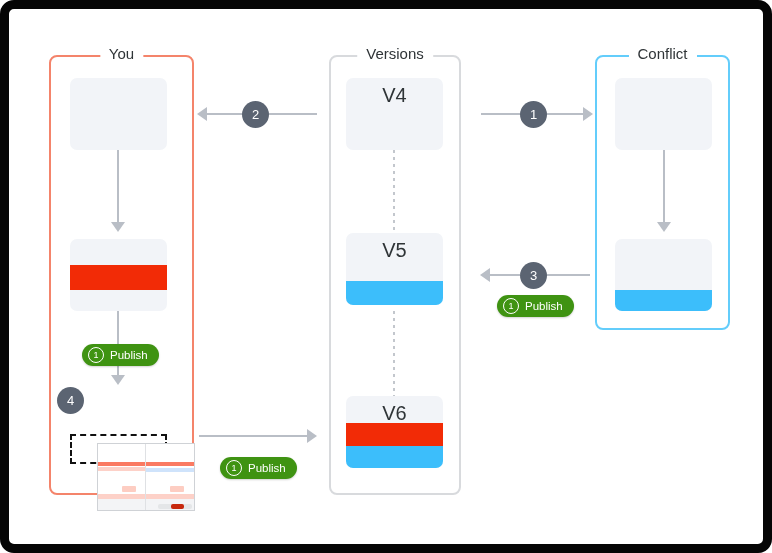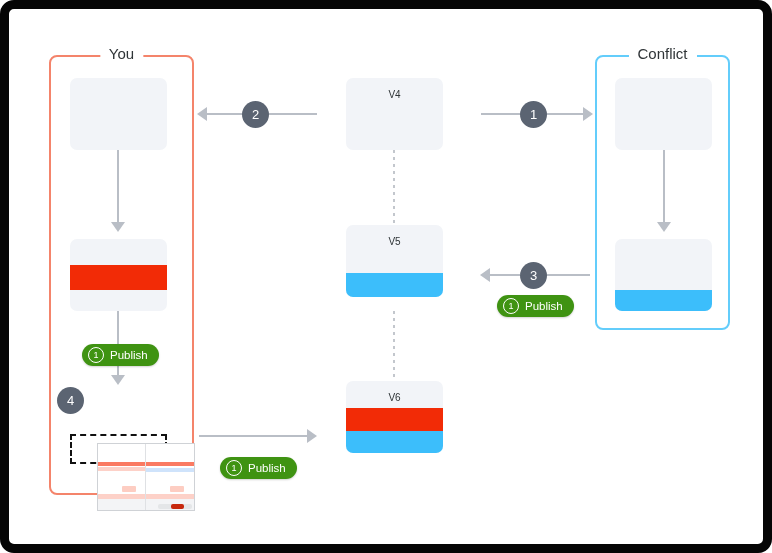--- a/index.html
+++ b/index.html
@@ -46,21 +46,21 @@
     position:absolute;
     box-sizing:border-box;
     background:#f2f4f8;
     border-radius:7px;
     overflow:hidden;
   }
   .doc .title{
     position:absolute;
     top:8px;left:0;right:0;
     text-align:center;
-    font-size:10px;
+    font-size:20px;
     color:#2f3437;
     line-height:18px;
     z-index:3;
   }
   .band{position:absolute;left:0;right:0;}
   .band-red{background:#f22b06;}
   .band-blue{background:#3cbefb;}
 
   .dashbox{
     position:absolute;
@@ -182,33 +182,36 @@
         <div class="trow t-red" style="top:18px;height:4px;"></div>
         <div class="trow t-bluepale" style="top:24px;height:4px;"></div>
         <div class="t-chip" style="left:24px;top:42px;width:14px;"></div>
         <div class="trow t-redpale" style="top:50px;height:5px;"></div>
         <div class="trow t-grey" style="top:55px;height:12px;"></div>
       </div>
       <div class="scroll scroll-track" style="left:60px;top:60px;width:34px;"></div>
       <div class="scroll scroll-thumb" style="left:73px;top:60px;width:13px;"></div>
     </div>
 
+    <div class="column col-versions" style="left:320px;top:46px;width:132px;height:440px;">
+      <span class="legend">Versions</span>
+    </div>
 
     <div class="doc" style="left:337px;top:69px;width:97px;height:72px;">
       <span class="title">V4</span>
     </div>
     <div class="vdot" style="left:384px;top:141px;height:89px;"></div>
 
-    <div class="doc" style="left:337px;top:216px;width:97px;height:72px;">
+    <div class="doc" style="left:337px;top:224px;width:97px;height:72px;">
       <span class="title">V5</span>
       <div class="band band-blue" style="top:48px;height:24px;"></div>
     </div>
     <div class="vdot" style="left:384px;top:302px;height:89px;"></div>
 
-    <div class="doc" style="left:337px;top:372px;width:97px;height:72px;">
+    <div class="doc" style="left:337px;top:387px;width:97px;height:72px;">
       <span class="title">V6</span>
       <div class="band band-red" style="top:27px;height:23px;"></div>
       <div class="band band-blue" style="top:50px;height:22px;"></div>
     </div>
 
     <div class="column col-developer" style="left:586px;top:46px;width:135px;height:275px;">
       <span class="legend">Conflict</span>
     </div>
 
     <div class="doc" style="left:606px;top:69px;width:97px;height:72px;">

